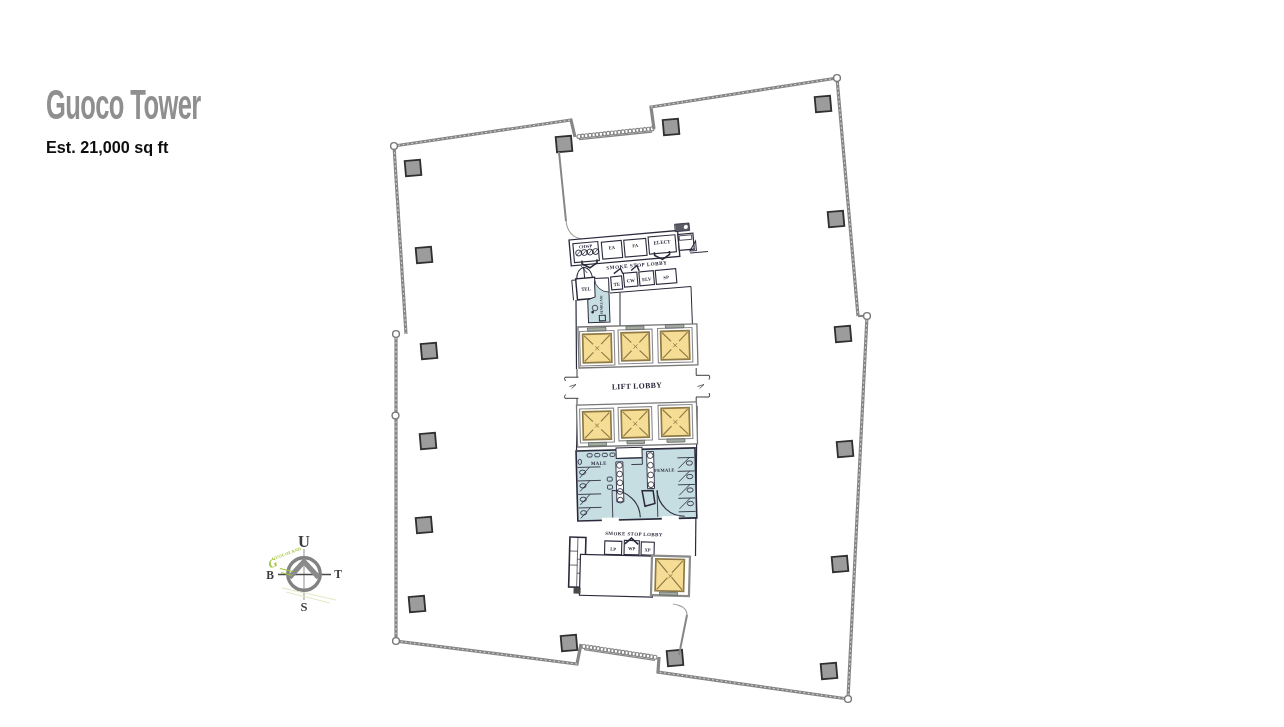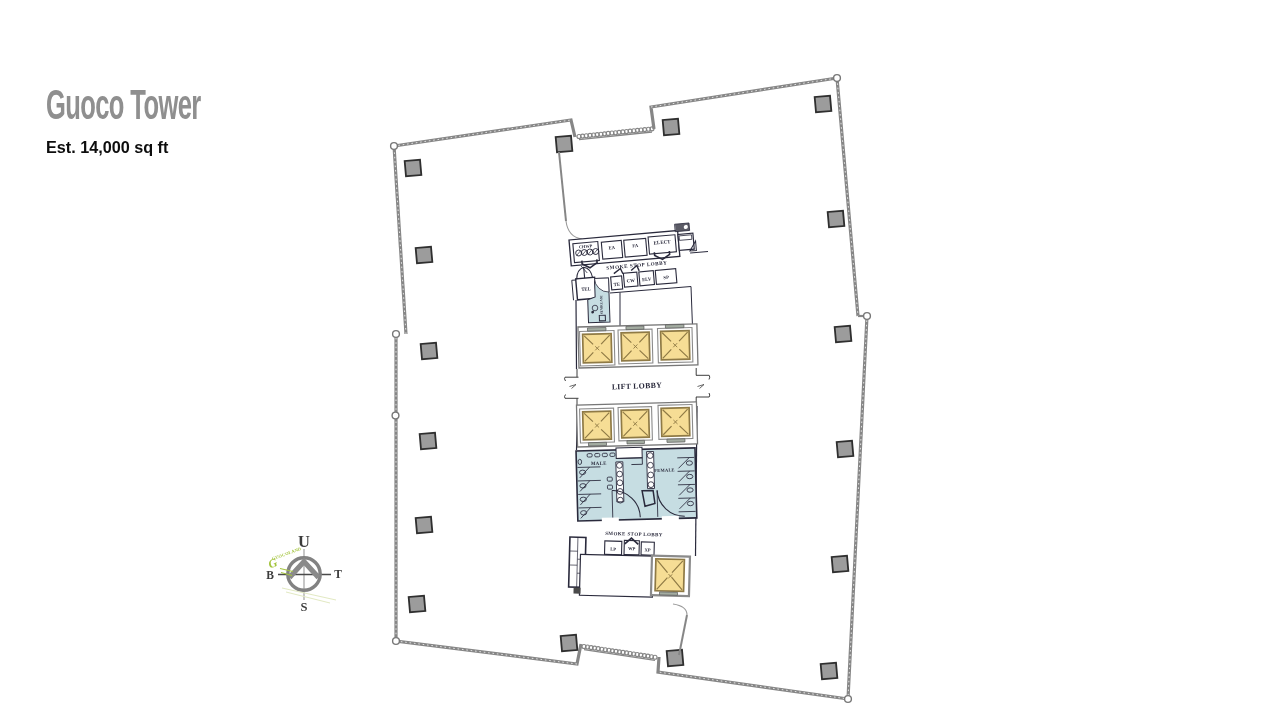--- a/index.html
+++ b/index.html
@@ -7,21 +7,21 @@
     font-family:"Liberation Sans",sans-serif;font-weight:bold;font-size:42px;
     transform:scaleX(0.608);transform-origin:left top;white-space:nowrap;letter-spacing:-1px;line-height:1;}
   .sub{position:absolute;left:46px;top:137.5px;color:#0d0d0d;
     font-family:"Liberation Sans",sans-serif;font-weight:bold;font-size:16.2px;}
   svg{position:absolute;left:0;top:0;}
   text{font-family:"Liberation Serif",serif;font-weight:bold;fill:#2a2a3c;}
 </style>
 </head>
 <body>
 <div class="title">Guoco Tower</div>
-<div class="sub">Est. 14,000 sq ft</div>
+<div class="sub">Est. 21,000 sq ft</div>
 <svg width="1284" height="727" viewBox="0 0 1284 727">
 <g stroke="#868686" stroke-width="3.2" fill="none">
 <path d="M394,146 L571,120 L575,137"></path>
 <path d="M654,129 L651,107 L837,78 L858,316"></path>
 <path d="M867,316 L848,699 L658,672 L659,657"></path>
 <path d="M581,644 L577,664 L396,641 L396,334"></path>
 <path d="M406,334 L394,146"></path>
 <path d="M858,316 L867,316" stroke-width="2.2"></path>
 </g>
 <g stroke="#ffffff" stroke-width="0.75" fill="none" stroke-dasharray="1.6,2.8">

